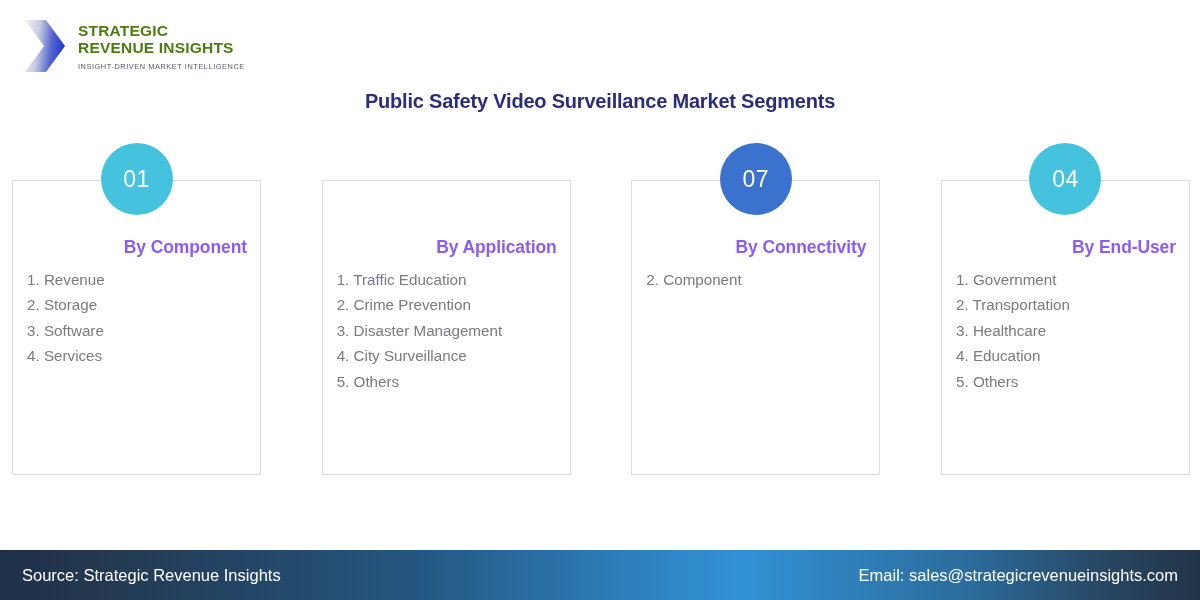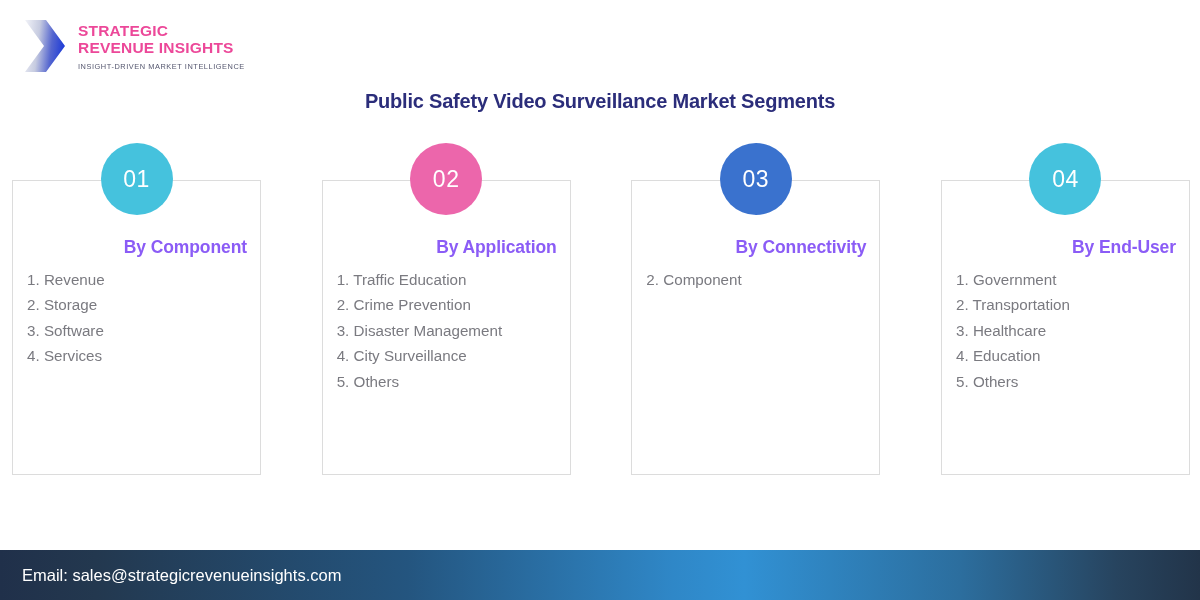--- a/index.html
+++ b/index.html
@@ -35,21 +35,21 @@
     display: flex;
     flex-direction: column;
     justify-content: center;
     padding-top: 2px;
   }
   .logo-line {
     font-family: "Liberation Sans", sans-serif;
     font-weight: bold;
     font-size: 15.5px;
     letter-spacing: 0.2px;
-    color: #ec4899;
+    color: #4d7c0f;
     line-height: 1.08;
     white-space: nowrap;
   }
   .logo-tagline {
     margin-top: 6px;
     font-family: "Liberation Sans", sans-serif;
     font-size: 7.4px;
     letter-spacing: 0.55px;
     color: #54566e;
     white-space: nowrap;
@@ -213,36 +213,35 @@
         <li><span class="li-num">1.</span> <span>Revenue</span></li>
         <li><span class="li-num">2.</span> <span>Storage</span></li>
         <li><span class="li-num">3.</span> <span>Software</span></li>
         <li><span class="li-num">4.</span> <span>Services</span></li>
       </ul>
     </div>
   </div>
 
   <div class="card">
     <div class="card-box"></div>
-    <div class="card-badge" style="background:#ec66ab">02</div>
     <div class="card-inner">
       <div class="card-heading">By Application</div>
       <ul class="card-list">
         <li><span class="li-num">1.</span> <span>Traffic Education</span></li>
         <li><span class="li-num">2.</span> <span>Crime Prevention</span></li>
         <li><span class="li-num">3.</span> <span>Disaster Management</span></li>
         <li><span class="li-num">4.</span> <span>City Surveillance</span></li>
         <li><span class="li-num">5.</span> <span>Others</span></li>
       </ul>
     </div>
   </div>
 
   <div class="card">
     <div class="card-box"></div>
-    <div class="card-badge" style="background:#3a72ce">03</div>
+    <div class="card-badge" style="background:#3a72ce">07</div>
     <div class="card-inner">
       <div class="card-heading">By Connectivity</div>
       <ul class="card-list">
         <li><span class="li-num">2.</span> <span>Component</span></li>
       </ul>
     </div>
   </div>
 
   <div class="card">
     <div class="card-box"></div>
@@ -255,14 +254,15 @@
         <li><span class="li-num">3.</span> <span>Healthcare</span></li>
         <li><span class="li-num">4.</span> <span>Education</span></li>
         <li><span class="li-num">5.</span> <span>Others</span></li>
       </ul>
     </div>
   </div>
 
 </div>
 
 <div class="footer">
+  <span class="footer-text">Source: Strategic Revenue Insights</span>
   <span class="footer-text">Email: sales@strategicrevenueinsights.com</span>
 </div>
 
 </body></html>

